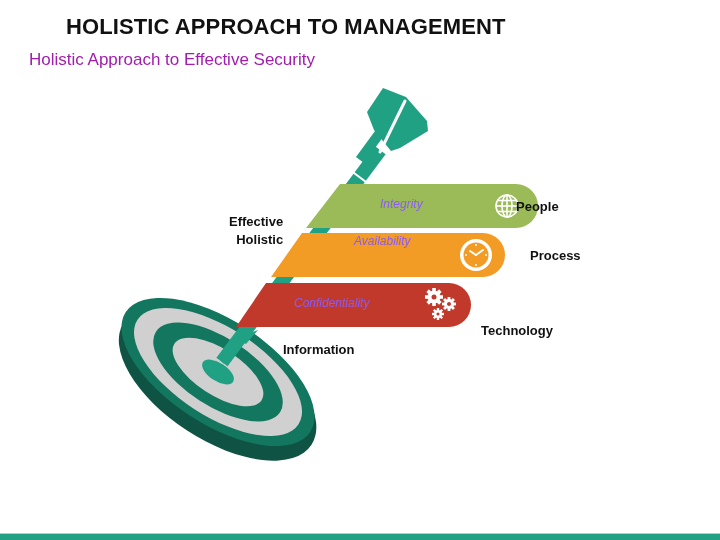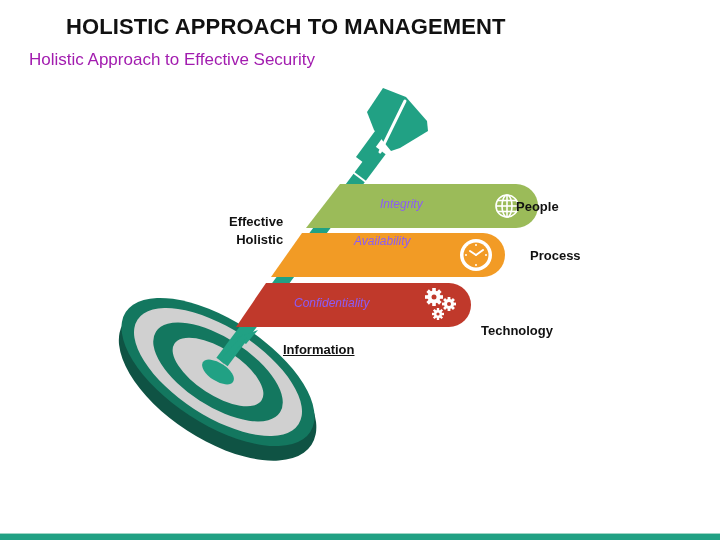--- a/index.html
+++ b/index.html
@@ -112,16 +112,16 @@
 
 <div class="label" style="left:516px; top:198px;">People</div>
 <div class="label" style="left:530px; top:247px;">Process</div>
 <div class="label" style="left:481px; top:296px;margin-top:26px;">Technology</div>
 
 <div class="label" style="left:229px; top:213px; text-align:right;">
   <div>Effective</div>
   <div style="padding-left:2px;">Holistic</div>
 </div>
 
-<div class="label" style="left:283px; top:341px;text-decoration:underline;">Information</div>
+<div class="label" style="left:283px; top:341px;">Information</div>
 
 <div class="bottom-line" style="background:#9fd6c6;"></div>
 <div class="bottom-bar" style="background:#21A184;"></div>
 
 </body></html>

